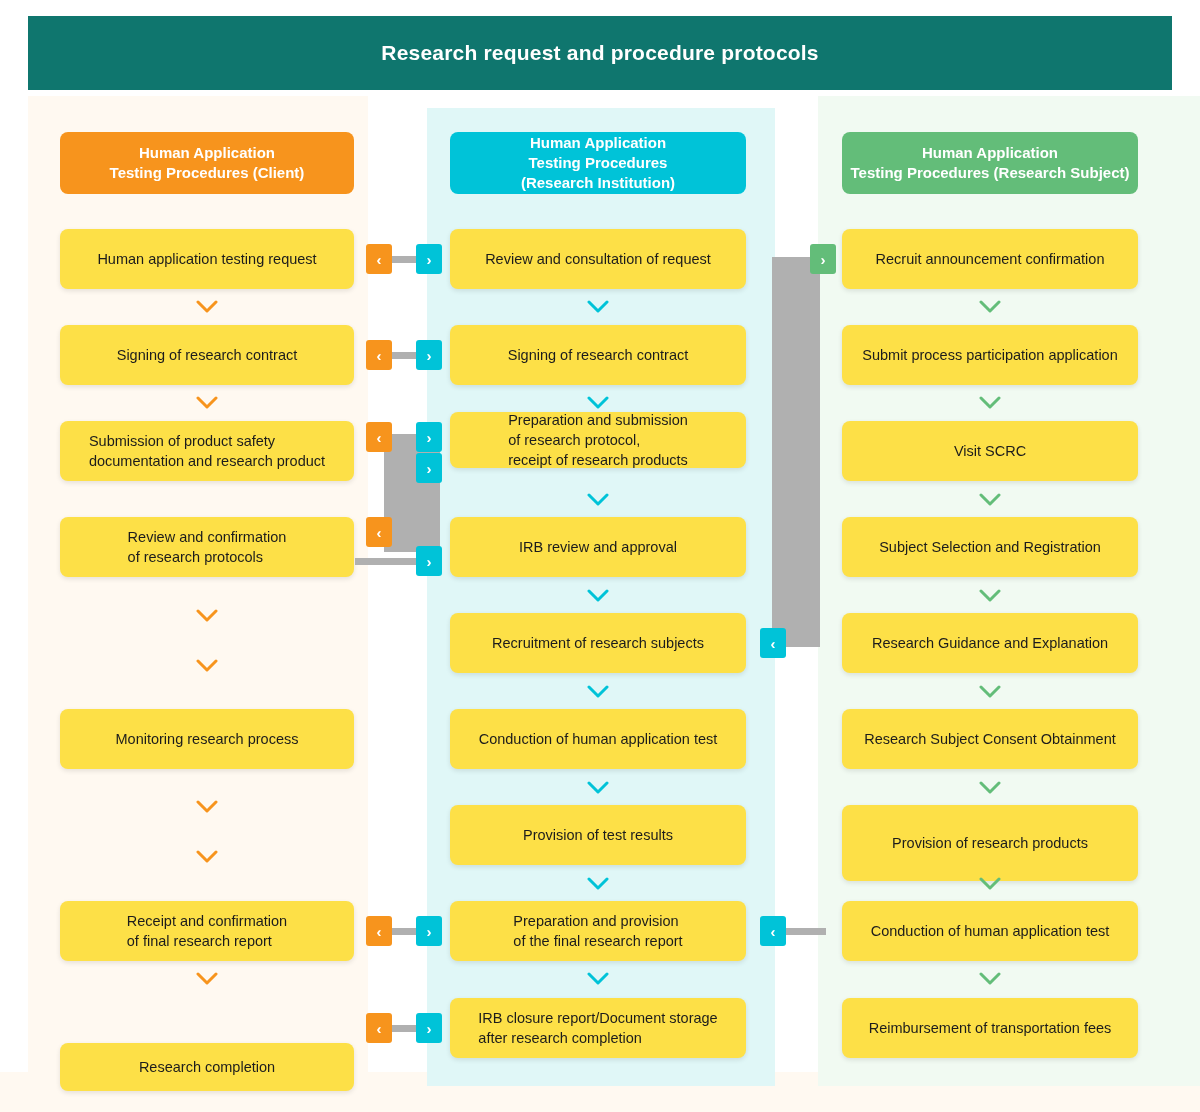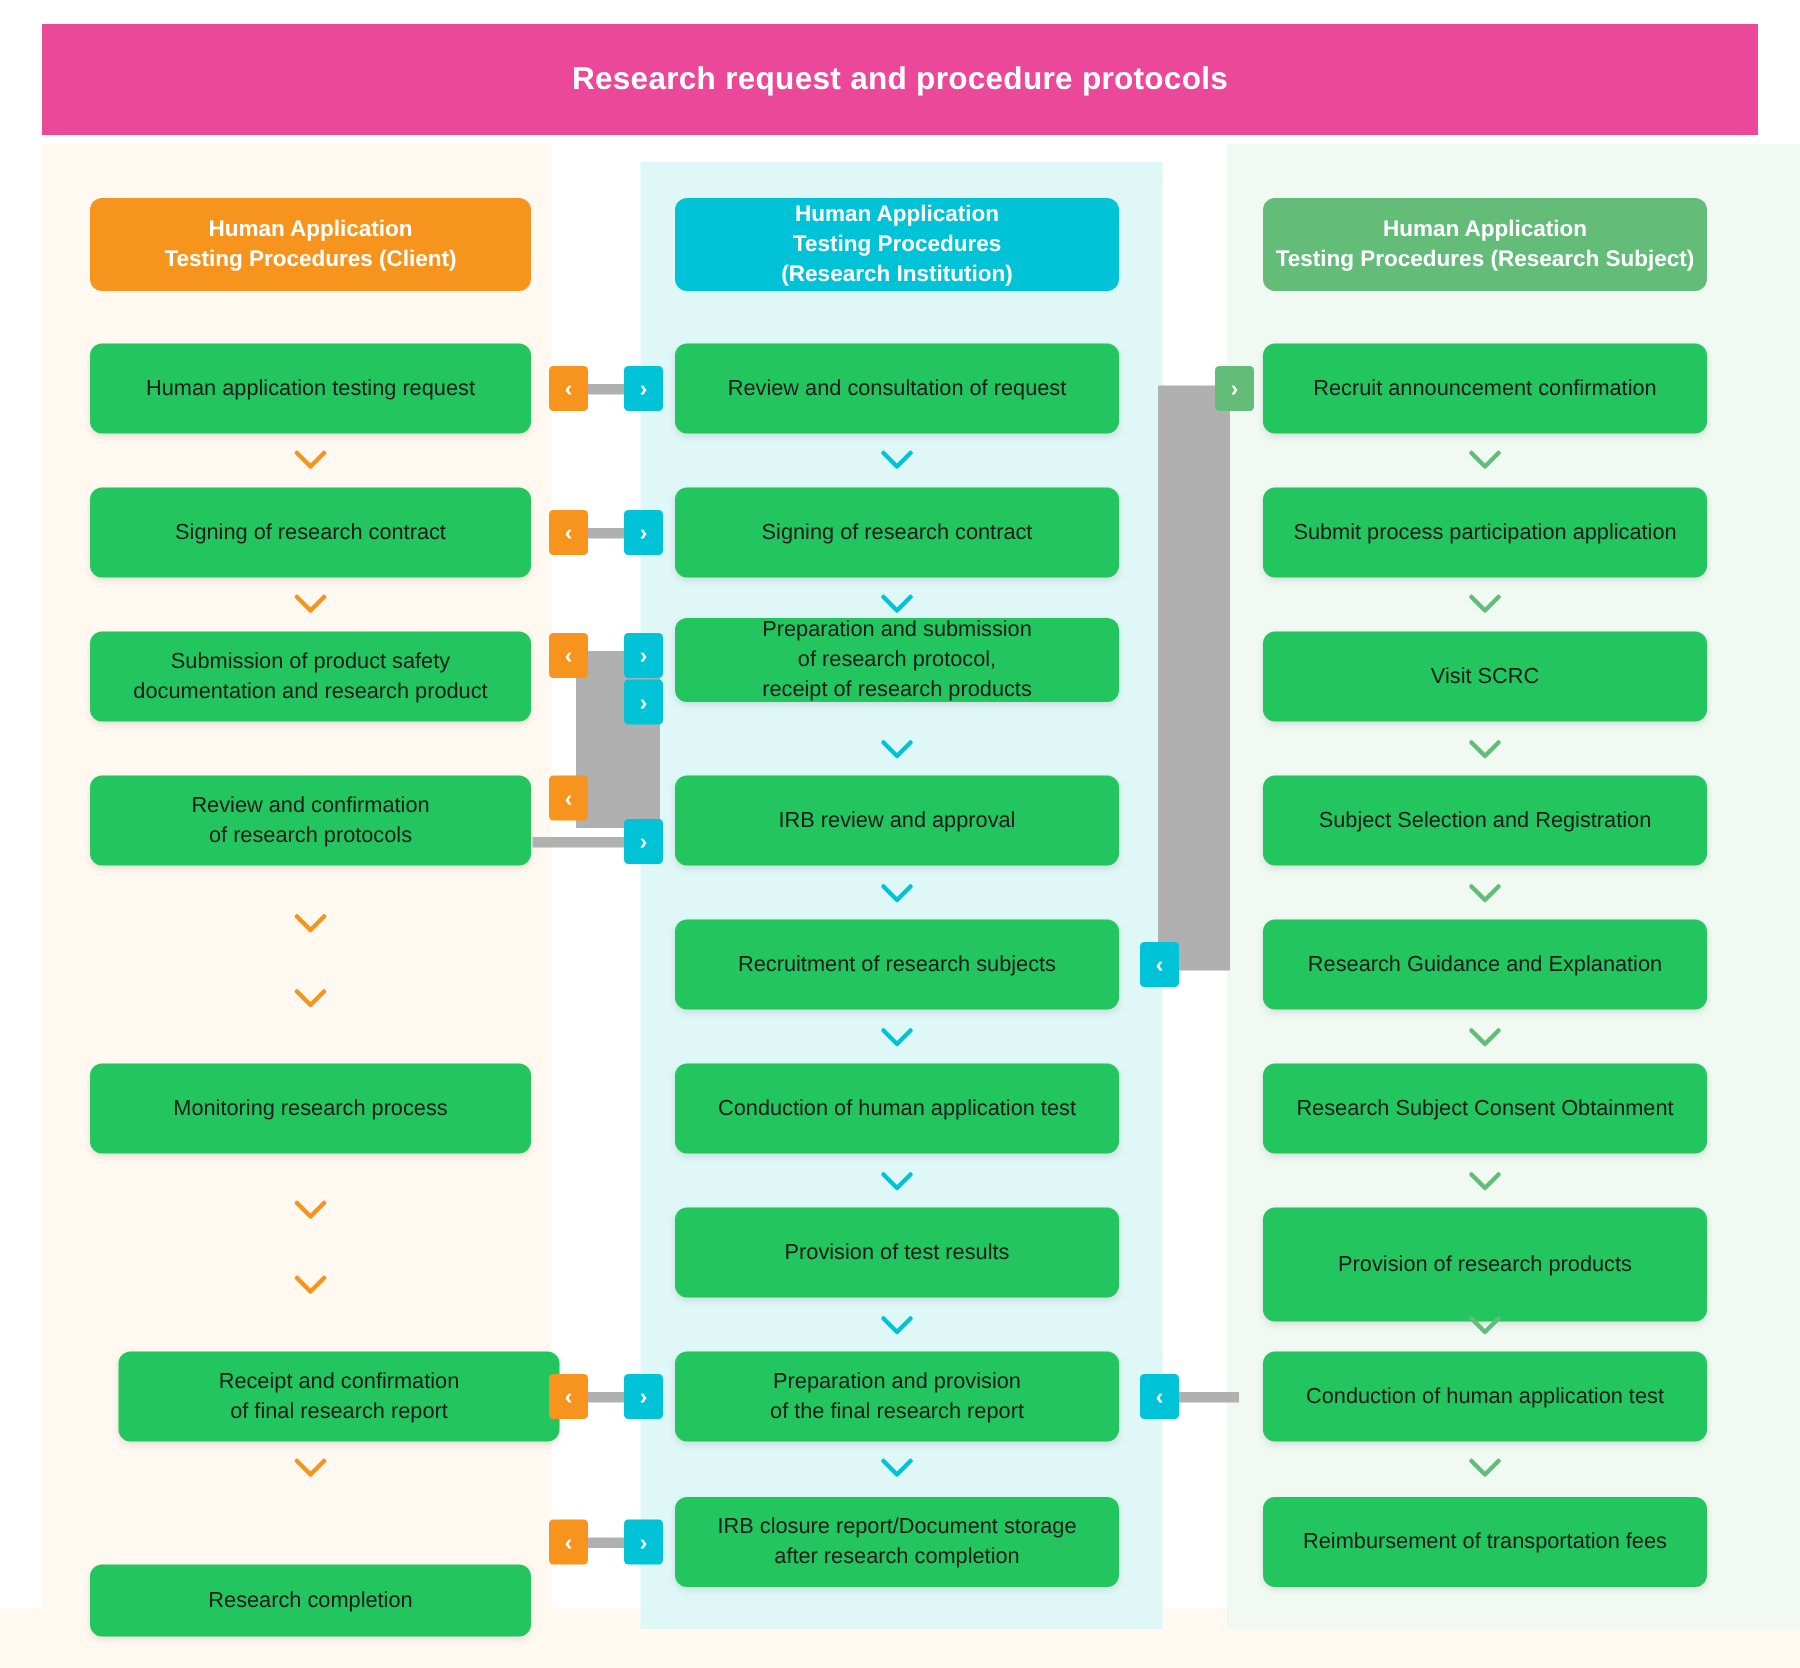--- a/index.html
+++ b/index.html
@@ -6,21 +6,21 @@
   html, body {
     width: 1200px; height: 1112px;
     font-family: "Liberation Sans", sans-serif;
     background: #ffffff;
   }
   #root { position: relative; width: 1200px; height: 1112px; overflow: hidden; background:#fff; }
 
   
   .title-bar {
     position: absolute; left: 28px; top: 16px; width: 1144px; height: 74px;
-    background: #ec4899; display: flex; align-items: center; justify-content: center;
+    background: #0f766e; display: flex; align-items: center; justify-content: center;
   }
   .title-bar .title-text {
     color: #ffffff; font-size: 21px; font-weight: bold; letter-spacing: .2px;
   }
 
   
   .panel { position: absolute; }
   .panel.client   { left: 28px;  top: 96px;  width: 340px;  height: 1010px; background: #fff9f1; }
   .panel.clientwide { left: 0px; top: 1072px; width: 1340px; height: 40px; background: #fff9f1; }
   .panel.inst     { left: 427px; top: 108px; width: 348px;  height: 978px;  background: #e0f7f7; }
@@ -31,23 +31,23 @@
     position: absolute; border-radius: 8px; color: #fff; font-weight: bold;
     display: flex; align-items: center; justify-content: center; text-align: center;
     line-height: 1.32; font-size: 15px; white-space: pre-line;
   }
   .col-header.client  { left: 60px;  top: 132px; width: 294px; height: 62px; background: #f7941d; }
   .col-header.inst    { left: 450px; top: 132px; width: 296px; height: 62px; background: #00c3d8; }
   .col-header.subject { left: 842px; top: 132px; width: 296px; height: 62px; background: #63bd79; }
 
   
   .box {
-    position: absolute; background: #22c55e; border-radius: 8px;
+    position: absolute; background: #fde047; border-radius: 8px;
     box-shadow: 0 2px 5px rgba(0,0,0,.10);
-    display: flex; align-items: center; justify-content: center; text-align: center;
+    display: flex; align-items: center; justify-content: center; text-align: left;
     color: #1c1c1c; font-size: 14.5px; line-height: 1.38; white-space: pre-line;
     padding: 4px 4px;
   }
   .col-client  .box { left: 60px;  width: 294px; }
   .col-inst    .box { left: 450px; width: 296px; }
   .col-subject .box { left: 842px; width: 296px; }
 
   
   .chev { position: absolute; width: 22px; height: 14px; }
   .chev svg { display:block; width: 22px; height: 14px; }
@@ -92,21 +92,21 @@
 Testing Procedures (Research Subject)</div>
 
   <div class="col-client">
     <div class="box" style="top:229px;height:60px;">Human application testing request</div>
     <div class="box" style="top:325px;height:60px;">Signing of research contract</div>
     <div class="box" style="top:421px;height:60px;">Submission of product safety
 documentation and research product</div>
     <div class="box" style="top:517px;height:60px;">Review and confirmation
 of research protocols</div>
     <div class="box" style="top:709px;height:60px;">Monitoring research process</div>
-    <div class="box" style="top:901px;height:60px;margin-left:19px;">Receipt and confirmation
+    <div class="box" style="top:901px;height:60px;">Receipt and confirmation
 of final research report</div>
     <div class="box" style="top:1043px;height:48px;">Research completion</div>
 
     <div class="chev" style="left:196px;top:300px;">
       <svg viewBox="0 0 22 14">
           <path d="M2 2 L11 11 L20 2" fill="none" stroke="#f7941d" stroke-width="3" stroke-linecap="round" stroke-linejoin="round"></path>
         </svg>
       </div>
     <div class="chev" style="left:196px;top:396px;">
       <svg viewBox="0 0 22 14">

